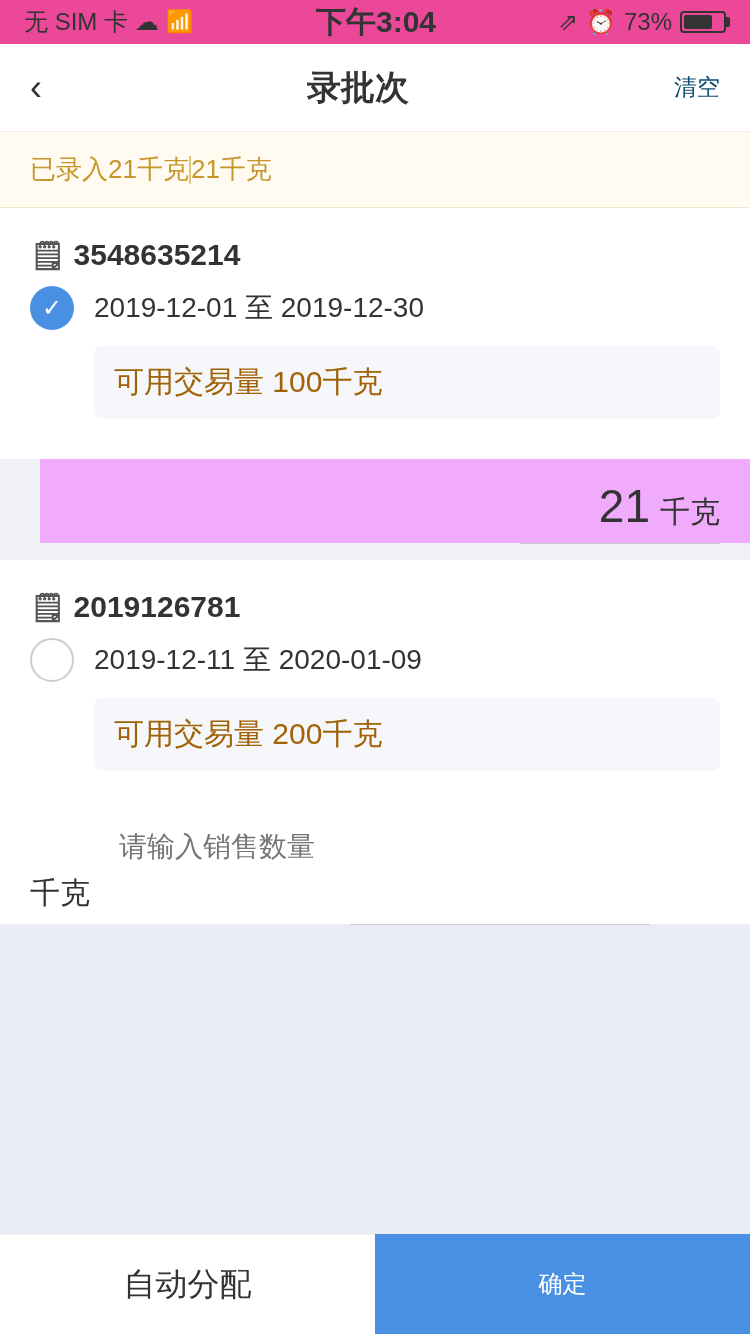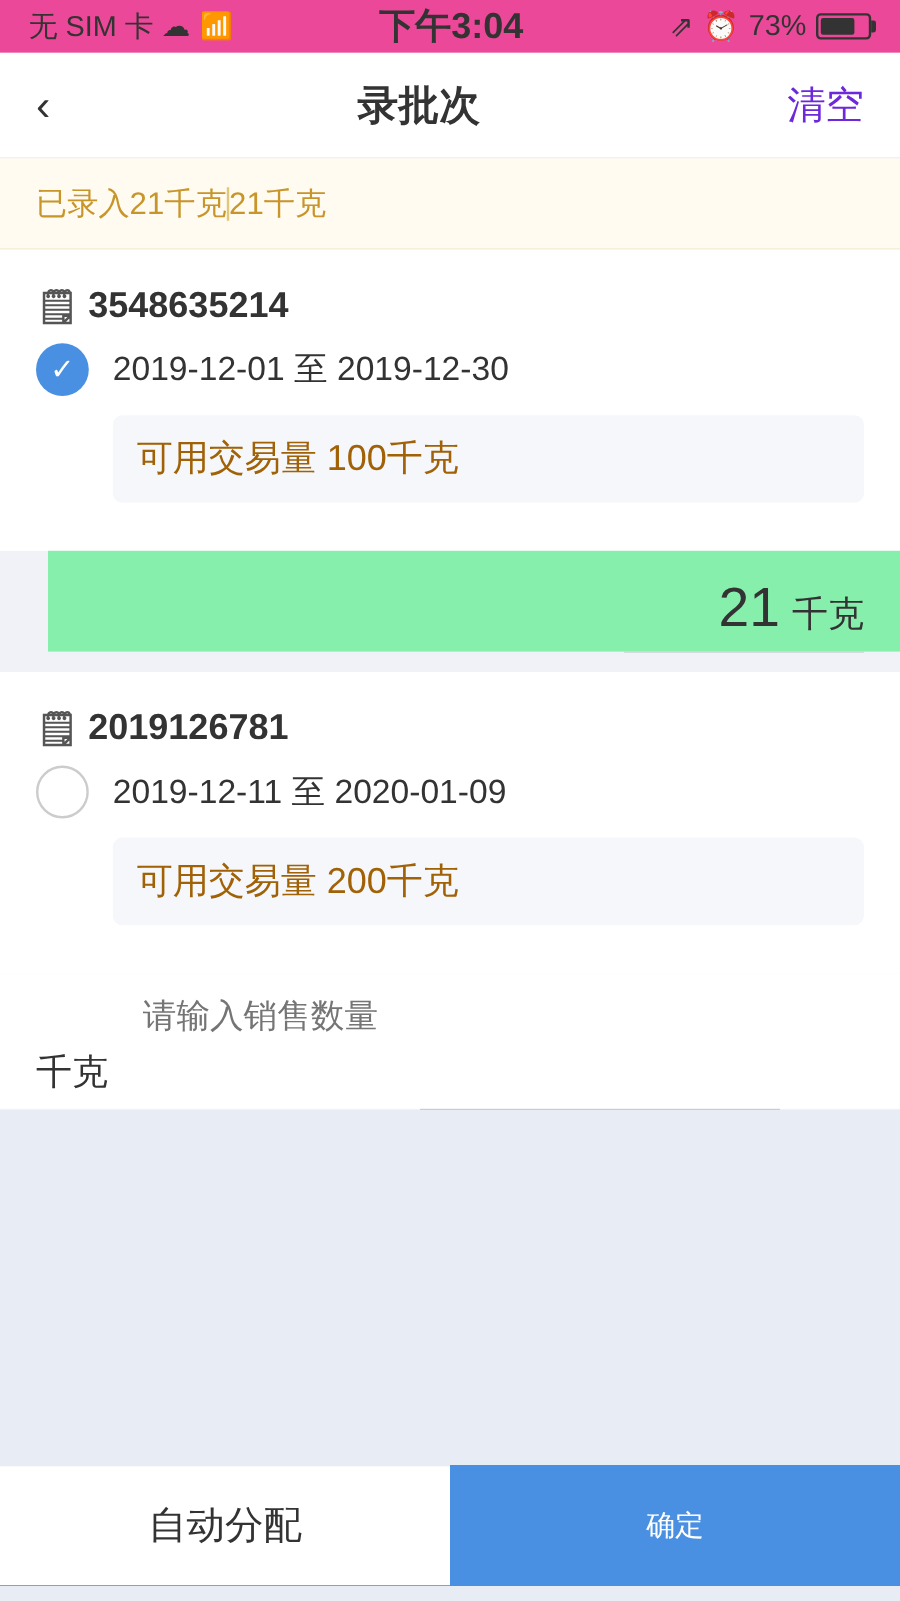--- a/index.html
+++ b/index.html
@@ -84,22 +84,22 @@
       font-size: 36px;
       color: #333;
       cursor: pointer;
     }
     .nav-title {
       font-size: 34px;
       font-weight: 600;
       color: #333;
     }
     .nav-action {
-      font-size: 32px;
-      color: #6d28d9;
+      font-size: 23px;
+      color: #0c4a6e;
       cursor: pointer;
     }
 
     
     .info-banner {
       background: #fffbf0;
       padding: 20px 30px;
       display: flex;
       align-items: center;
       border-bottom: 1px solid #f0e8cc;
@@ -182,21 +182,21 @@
       margin-left: 64px;
       margin-bottom: 10px;
     }
 
     
     .amount-row {
       display: flex;
       align-items: baseline;
       justify-content: flex-end;
       padding: 20px 30px 10px;
-      background: #86efac;
+      background: #f0abfc;
       gap: 10px;
       margin-left: 40px;
     }
     .amount-value {
       font-size: 46px;
       font-weight: 500;
       color: #333;
     }
     .amount-unit {
       font-size: 30px;
@@ -252,21 +252,21 @@
     
     .bottom-area {
       flex: 1;
       background: #e8ecf5;
       min-height: 420px;
     }
 
     
     .footer {
       position: fixed;
-      bottom: 13px;
+      bottom: 0;
       width: 750px;
       height: 100px;
       display: flex;
     }
     .footer-auto {
       flex: 1;
       background: #fff;
       display: flex;
       align-items: center;
       justify-content: center;

